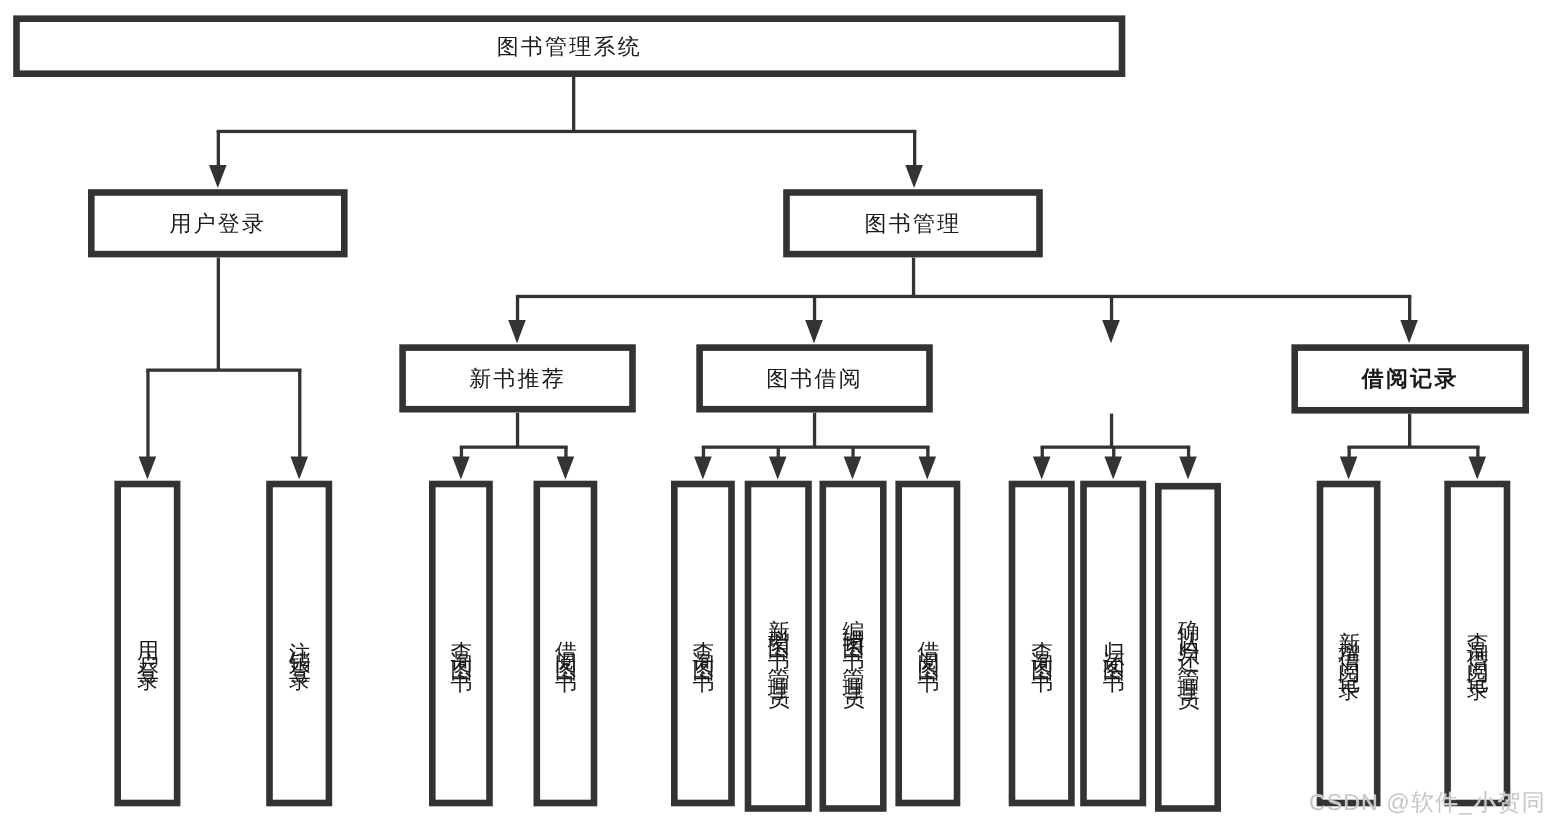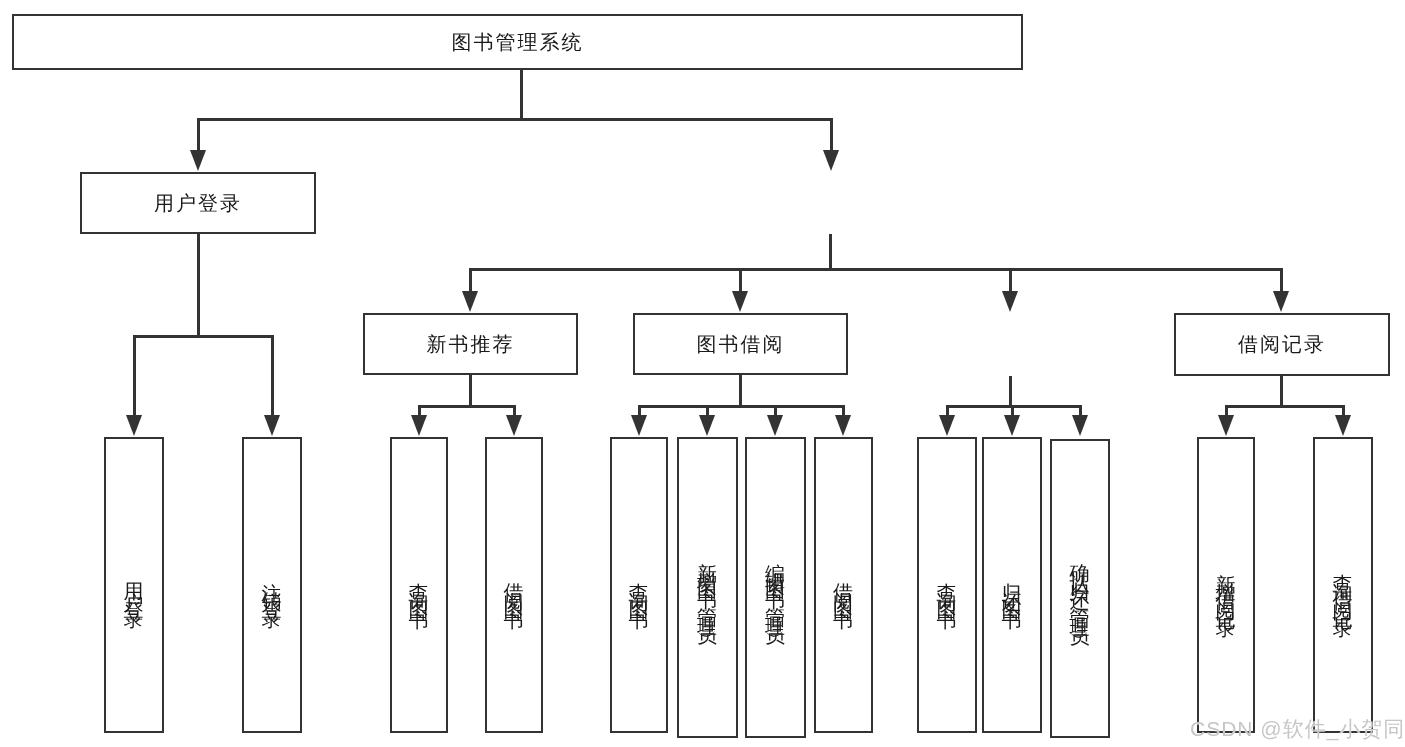--- a/index.html
+++ b/index.html
@@ -6,21 +6,21 @@
   .canvas{
     position:relative;
     width:1405px;height:747px;
     background:#ffffff;
     overflow:hidden;
     font-family:"Liberation Sans","DejaVu Sans",sans-serif;
   }
   .node{
     position:absolute;
     background:#ffffff;
-    border:2px solid #15803d;
+    border:6px solid #15803d;
     box-sizing:border-box;
     display:flex;
     align-items:center;
     justify-content:center;
     color:#1a1a1a;
     z-index:2;
   }
   .node-h .node-label{
     font-size:20px;
     letter-spacing:2px;
@@ -113,27 +113,30 @@
     <div class="arrow" style="left: 1004px; top: 415px; border-top-color: rgb(51, 51, 51);"></div>
     <div class="arrow" style="left: 1072px; top: 415px; border-top-color: rgb(51, 51, 51);"></div>
     <div class="arrow" style="left: 1218px; top: 415px; border-top-color: rgb(51, 51, 51);"></div>
     <div class="arrow" style="left: 1335px; top: 415px; border-top-color: rgb(51, 51, 51);"></div>
     <div class="node node-h" style="left: 12px; top: 14px; width: 1011px; height: 56px; border-color: rgb(51, 51, 51); background: rgb(255, 255, 255); color: rgb(26, 26, 26);">
       <span class="node-label">图书管理系统</span>
     </div>
     <div class="node node-h" style="left: 80px; top: 172px; width: 236px; height: 62px; border-color: rgb(51, 51, 51); background: rgb(255, 255, 255); color: rgb(26, 26, 26);">
       <span class="node-label">用户登录</span>
     </div>
+    <div class="node node-h" style="left: 712px; top: 172px; width: 236px; height: 62px; border-color: rgb(51, 51, 51); background: rgb(255, 255, 255); color: rgb(26, 26, 26);">
+      <span class="node-label">图书管理</span>
+    </div>
     <div class="node node-h" style="left: 363px; top: 313px; width: 215px; height: 62px; border-color: rgb(51, 51, 51); background: rgb(255, 255, 255); color: rgb(26, 26, 26);">
       <span class="node-label">新书推荐</span>
     </div>
     <div class="node node-h" style="left: 633px; top: 313px; width: 215px; height: 62px; border-color: rgb(51, 51, 51); background: rgb(255, 255, 255); color: rgb(26, 26, 26);">
       <span class="node-label">图书借阅</span>
     </div>
-    <div class="node node-h" style="left: 1174px; top: 313px; width: 216px; height: 63px; border-color: rgb(51, 51, 51); background: rgb(255, 255, 255); color: rgb(26, 26, 26);">
+    <div class="node node-h" style="left: 1174px; top: 313px; width: 216px; height: 63px; border-color: rgb(51, 51, 51); background: rgb(255, 255, 255); color: rgb(26, 26, 26); font-weight: bold;">
       <span class="node-label">借阅记录</span>
     </div>
     <div class="node node-v" style="left: 104px; top: 437px; width: 60px; height: 296px; border-color: rgb(51, 51, 51); background: rgb(255, 255, 255); color: rgb(26, 26, 26);">
       <span class="node-label">用户登录</span>
     </div>
     <div class="node node-v" style="left: 242px; top: 437px; width: 60px; height: 296px; border-color: rgb(51, 51, 51); background: rgb(255, 255, 255); color: rgb(26, 26, 26);">
       <span class="node-label">注销登录</span>
     </div>
     <div class="node node-v" style="left: 390px; top: 437px; width: 58px; height: 296px; border-color: rgb(51, 51, 51); background: rgb(255, 255, 255); color: rgb(26, 26, 26);">
       <span class="node-label">查询图书</span>

